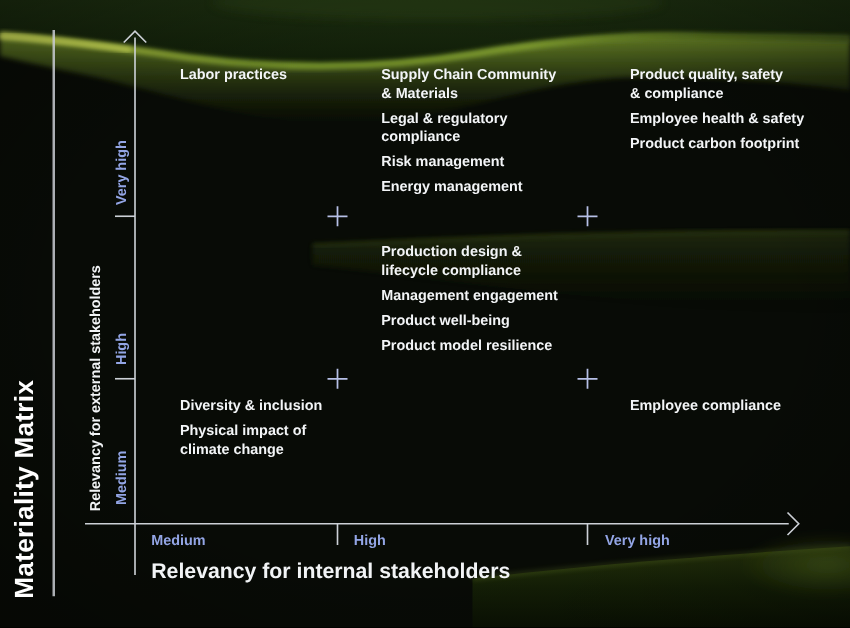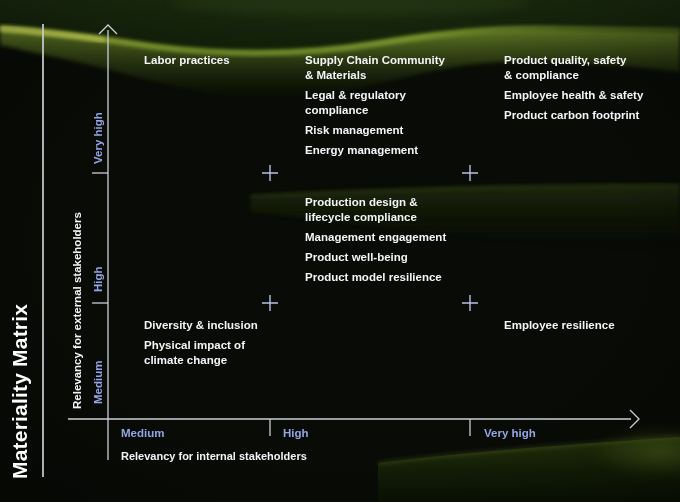--- a/index.html
+++ b/index.html
@@ -12,21 +12,21 @@
   .abs{position:absolute;}
   
   .rot{
     position:absolute;transform:rotate(-90deg);transform-origin:0 0;
     white-space:nowrap;font-weight:bold;
   }
   #chart-title{font-size:21px;line-height:24px;color:#ffffff;letter-spacing:.2px;}
   #y-axis-title{font-size:11.5px;line-height:14px;color:#f2f4f6;}
   .band-label-y{font-size:11.5px;line-height:14px;color:#93a5e5;}
   .band-label-x{position:absolute;font-size:11.5px;line-height:15px;font-weight:bold;color:#93a5e5;white-space:nowrap;}
-  #x-axis-title{position:absolute;font-size:11px;line-height:15px;font-weight:bold;color:#f2f4f6;white-space:nowrap;text-align:center;}
+  #x-axis-title{position:absolute;font-size:17px;line-height:15px;font-weight:bold;color:#f2f4f6;white-space:nowrap;text-align:center;}
   .cell{position:absolute;color:#f3f5f7;}
   .cell p{margin:0 0 5px 0;font-size:11.5px;line-height:15px;font-weight:bold;}
   .cell p span{display:block;padding-left:20px;}
   #title-rule{position:absolute;left:42px;top:24px;width:1.5px;height:453px;background:rgba(201,205,211,.85);}
 </style>
 </head>
 <body>
 
 <div id="stage">
 
@@ -186,17 +186,17 @@
       </p>
     <p>
         <span>Physical impact of</span>
         <span>climate change</span>
       </p>
   </div>
 
 
   <div class="cell" style="left:484px;top:318px;width:190px;">
     <p>
-        <span>Employee resilience</span>
+        <span>Employee compliance</span>
       </p>
   </div>
 
 </div>
 
 </body></html>

